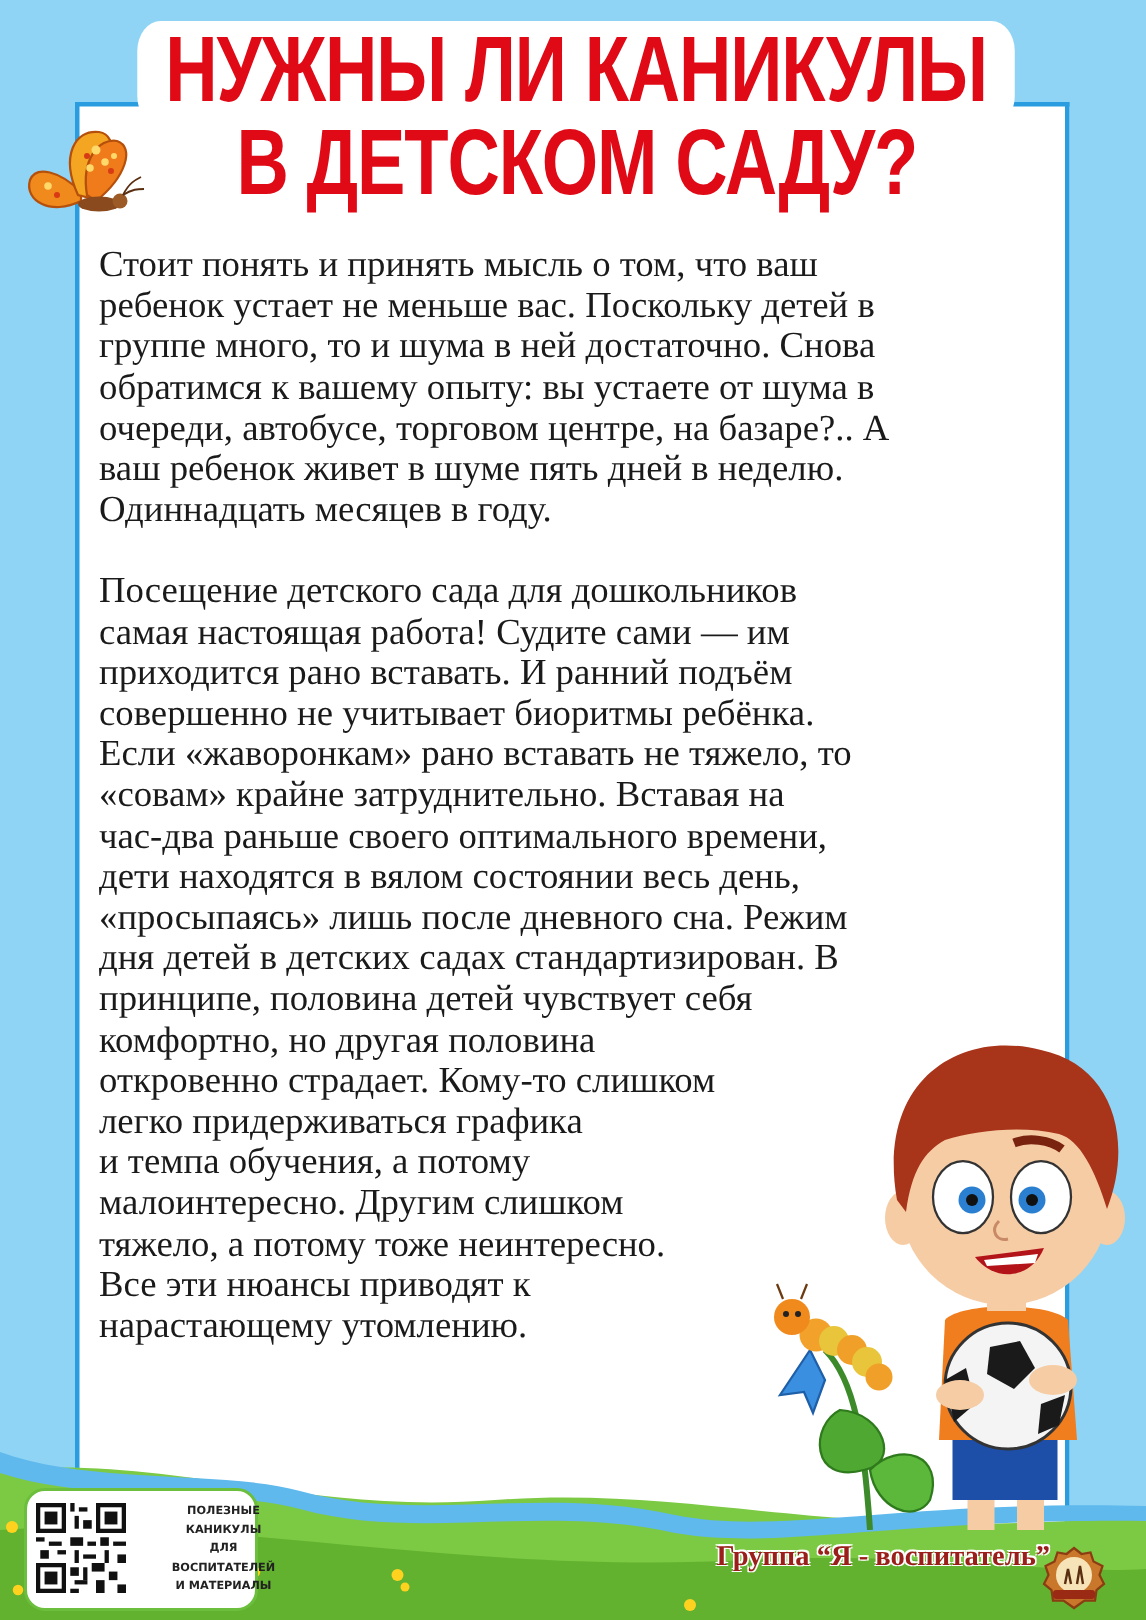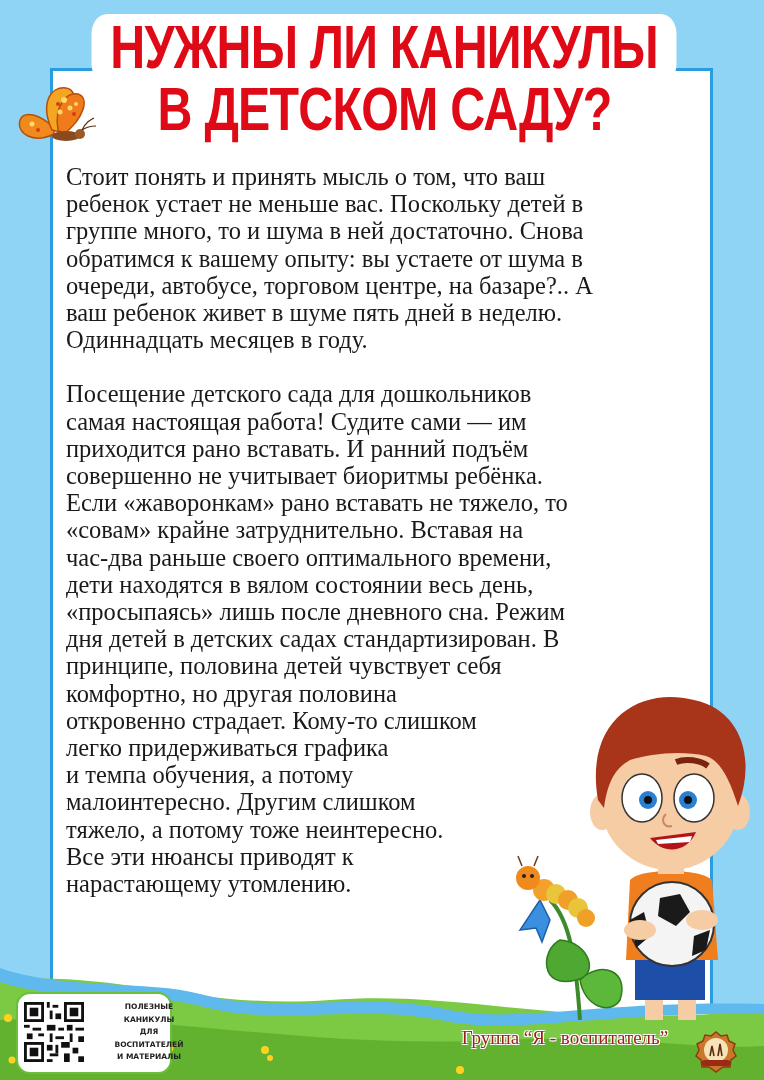--- a/index.html
+++ b/index.html
@@ -10,21 +10,21 @@
   .title .l1 { display:inline-block; font-size:62px; transform:scaleX(0.78); background:#fff; padding:2px 24px 6px; border-radius:20px; text-shadow:0 0 0 #fff; }
   .title .l2 { display:block; margin-top:-6px; font-size:62px; transform:scaleX(0.78); }
   .butterfly { position:absolute; left:14px; top:84px; width:84px; height:70px; }
   .text { position:absolute; left:66px; top:163px; width:640px; font-size:24.5px; line-height:27.2px; color:#1a1a1a; }
   .text p { margin:0 0 27px 0; white-space:pre-line; }
   .boy { position:absolute; left:480px; top:680px; width:270px; height:340px; }
   .ground { position:absolute; left:0; right:0; bottom:0; height:120px; }
   .qr-card { position:absolute; left:16px; top:992px; width:152px; height:78px; background:#fff; border:2px solid #6bbf3c; border-radius:14px; }
   .qr { position:absolute; left:6px; top:8px; width:60px; height:60px; }
   .qr-text { position:absolute; left:70px; top:7px; width:80px; text-align:center; font-family:"DejaVu Sans", sans-serif; font-weight:bold; font-size:7.5px; line-height:12.5px; color:#222;margin-left:21px; }
-  .credit { position:absolute; left:430px; top:1027px; width:270px; text-align:center; font-family:"Liberation Serif", serif; font-weight:normal; font-size:19px; line-height:21px; color:#9a1f1a; text-shadow:1px 1px 0 #fff, -1px -1px 0 #fff, 1px -1px 0 #fff, -1px 1px 0 #fff; }
+  .credit { position:absolute; left:430px; top:1027px; width:270px; text-align:right; font-family:"Liberation Serif", serif; font-weight:bold; font-size:19px; line-height:21px; color:#9a1f1a; text-shadow:1px 1px 0 #fff, -1px -1px 0 #fff, 1px -1px 0 #fff, -1px 1px 0 #fff; }
   .badge { position:absolute; left:694px; top:1030px; width:44px; height:44px; }
 </style>
 </head>
 <body>
 
 <div class="poster">
 
   <div class="panel"></div>
 
   <svg class="ground" viewBox="0 0 764 120" preserveAspectRatio="none">

